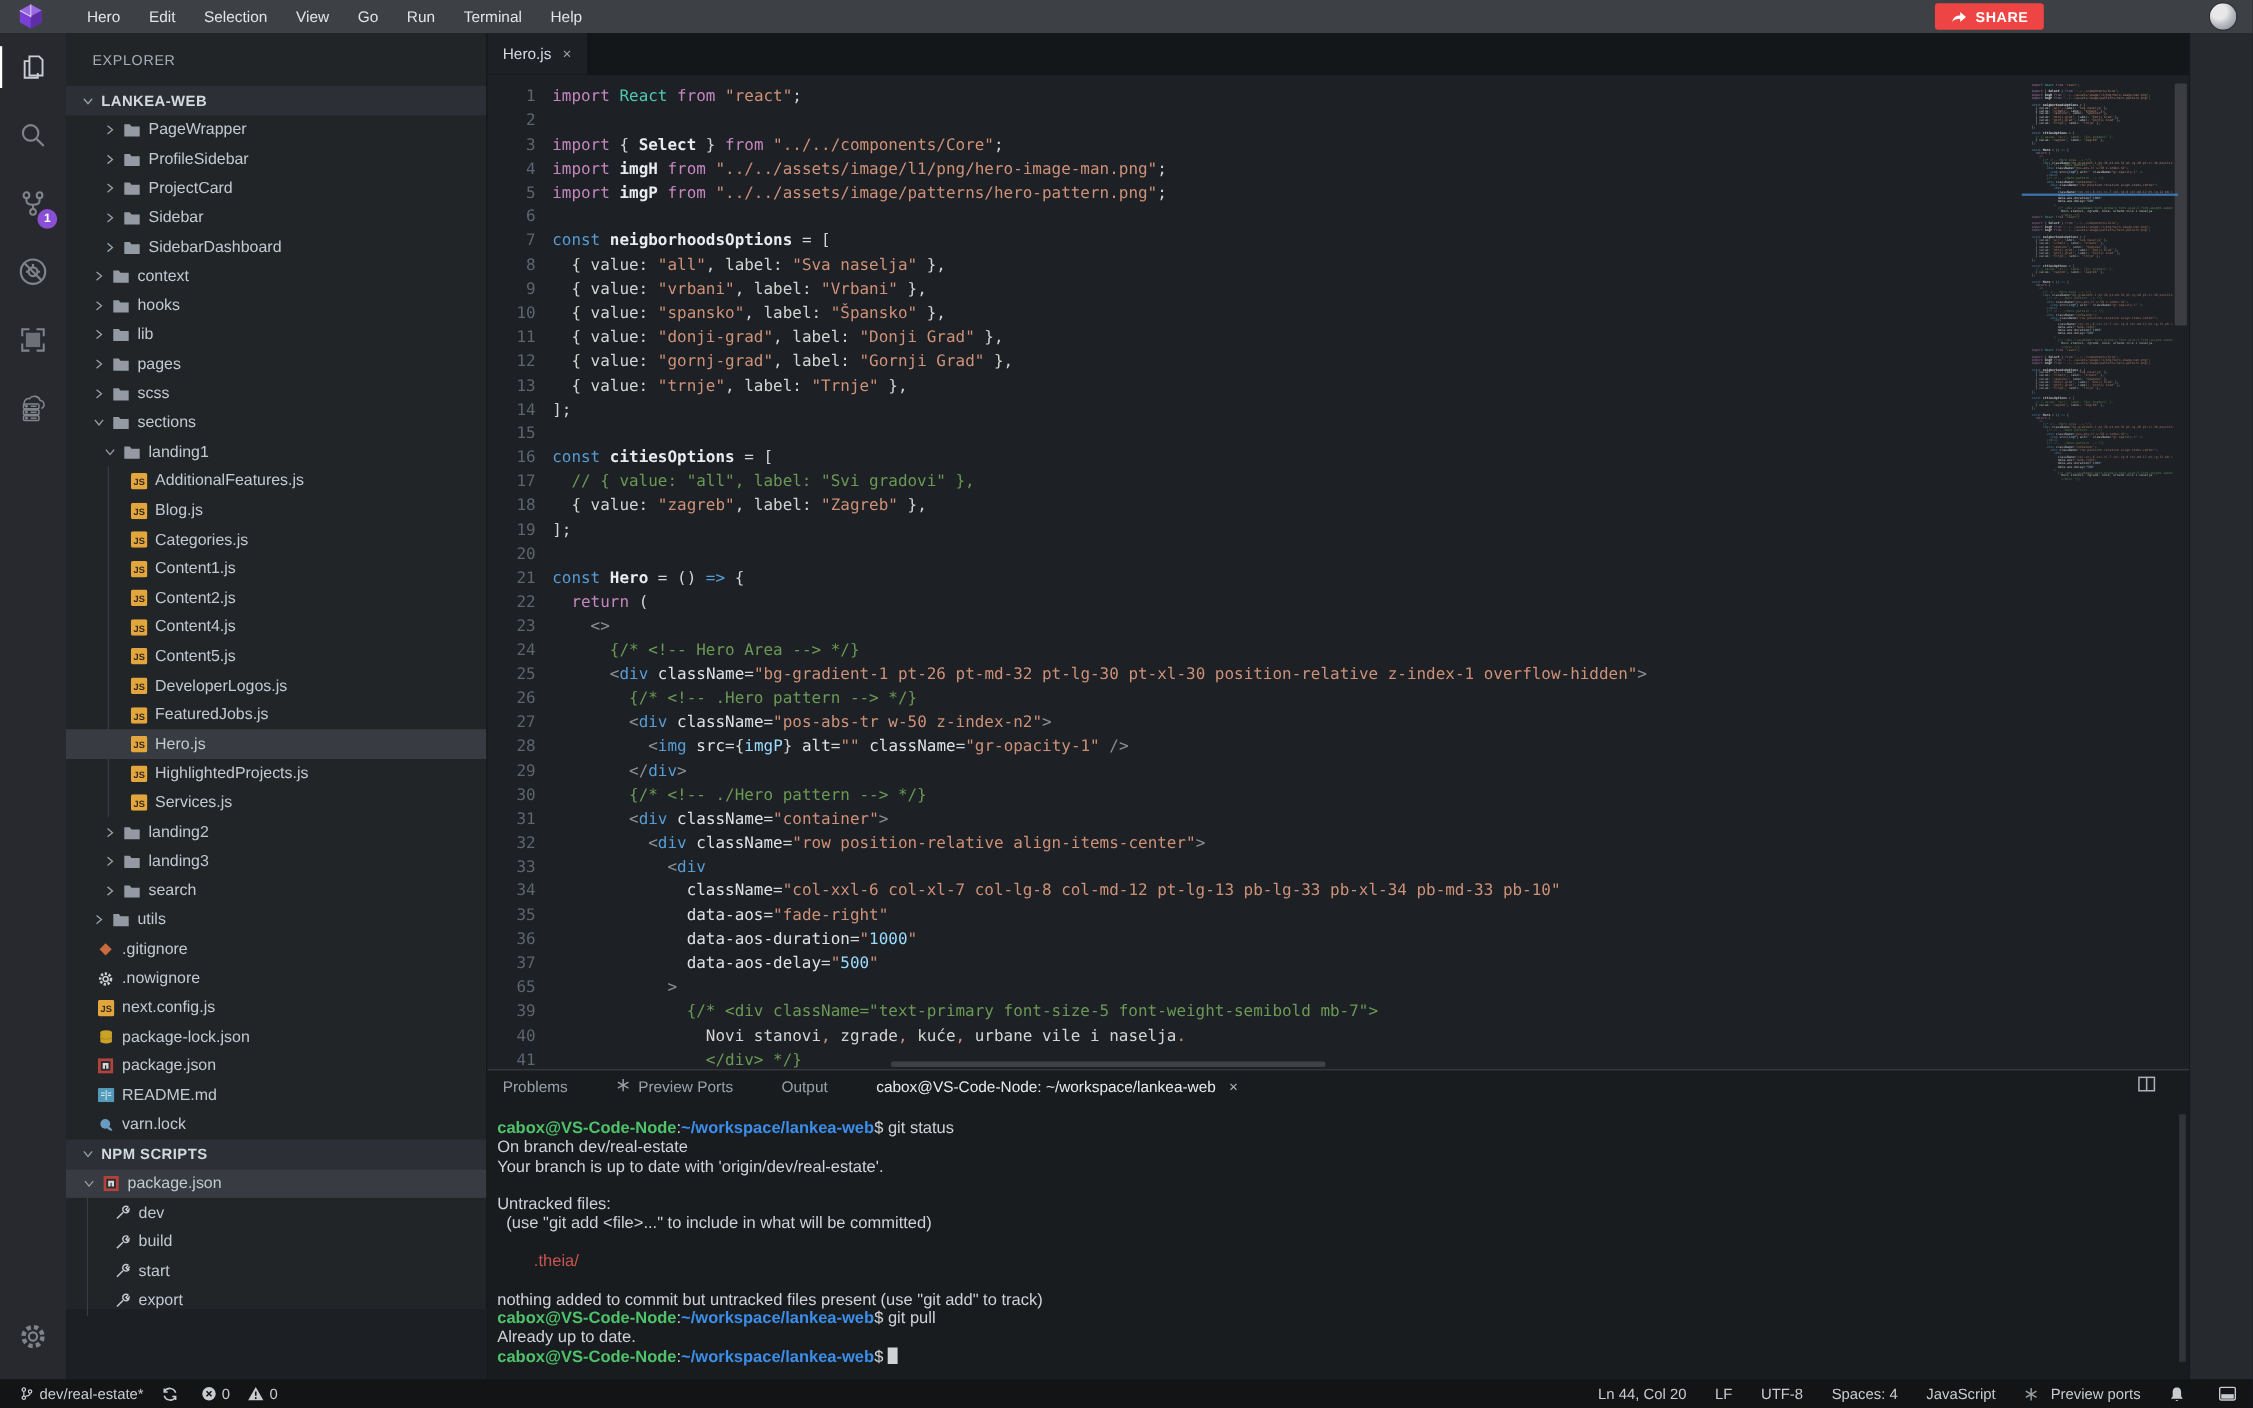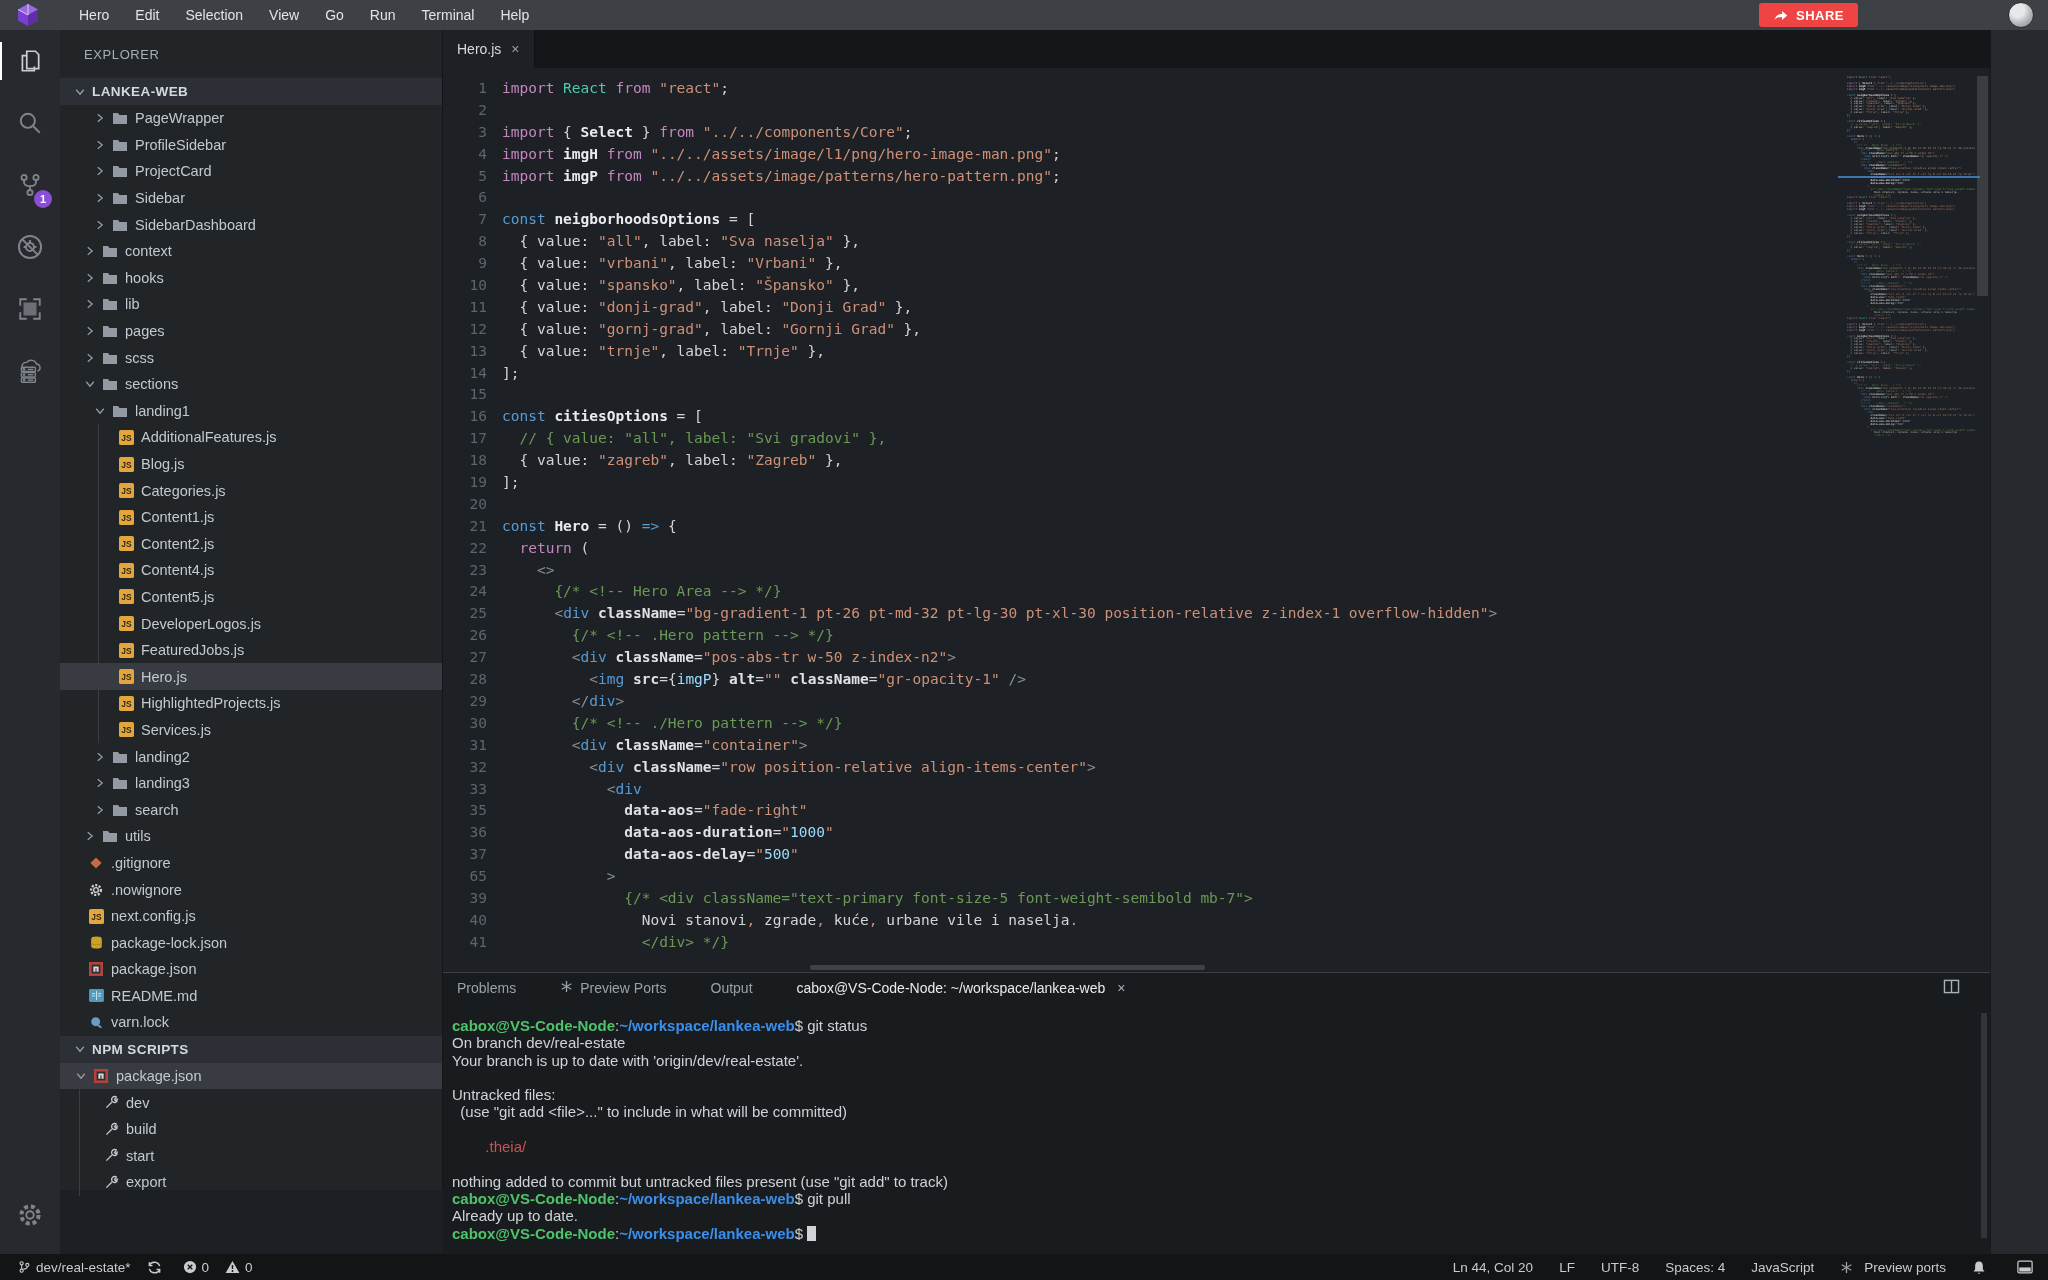--- a/index.html
+++ b/index.html
@@ -41,21 +41,21 @@
   .tabbar { position:relative; height:38px; background:#141719; display:flex; }
   .tab { background:#1d2024; display:flex; align-items:center; padding:0 14px; color:#d7dae0; font-size:14px; border-right:1px solid #0e1012; }
   .tab .close { margin-left:10px; color:#9aa0a6; font-size:14px; }
   .code-area { position:absolute; left:0; top:38px; right:0; bottom:282px; background:#1d2024; overflow:hidden; padding-top:10px; }
   .line { display:flex; height:21.9px; line-height:21.9px; font-family:"DejaVu Sans Mono",monospace; font-size:14.5px; white-space:pre; }
   .ln { flex:0 0 44px; text-align:right; color:#5d6570; }
   .lc { margin-left:15px; }
   .tk-k{color:#c586c0;} .tk-c{color:#569cd6;} .tk-t{color:#4ec9b0;}
   .tk-v{color:#e9ebee;font-weight:bold;} .tk-s{color:#ce9178;} .tk-cm{color:#6a9955;}
   .tk-p{color:#d4d4d4;} .tk-g{color:#8a8f94;} .tk-tag{color:#569cd6;}
-  .tk-a{color:#dfe1e4;font-weight:bold;} .tk-n{color:#9cdcfe;}
+  .tk-a{color:#dfe1e4;font-weight:normal;} .tk-n{color:#9cdcfe;}
 
   .minimap { position:absolute; top:8px; right:15px; width:132px; height:650px; overflow:hidden; opacity:.85; }
   .minimap .line { height:2.95px; line-height:2.95px; font-size:2.8px; filter:blur(.2px); }
   .minimap .lc { margin-left:4px; }
   .mini-cursorline { position:absolute; top:108px; right:10px; width:142px; height:2px; background:#3f7fc2; opacity:.9; z-index:3; }
   .vscrollbar { position:absolute; top:8px; right:2px; width:11px; height:220px; background:#53565c; opacity:.55; border-radius:1px; }
   .hscrollbar { position:absolute; bottom:284px; left:367px; width:395px; height:5px; background:#55585e; opacity:.6; border-radius:2px; }
 
   
   .panel { position:absolute; left:0; right:0; bottom:0; height:282px; background:#191c1f; border-top:1px solid #3c4046; }
@@ -805,20 +805,21 @@
           <div class="line"><span class="ln">24</span><span class="lc"><span class="tk-p">      </span><span class="tk-cm">{/* &lt;!-- Hero Area --&gt; */}</span></span></div>
           <div class="line"><span class="ln">25</span><span class="lc"><span class="tk-p">      </span><span class="tk-g">&lt;</span><span class="tk-tag">div</span><span class="tk-p"> </span><span class="tk-a">className</span><span class="tk-p">=</span><span class="tk-s">"bg-gradient-1 pt-26 pt-md-32 pt-lg-30 pt-xl-30 position-relative z-index-1 overflow-hidden"</span><span class="tk-g">&gt;</span></span></div>
           <div class="line"><span class="ln">26</span><span class="lc"><span class="tk-p">        </span><span class="tk-cm">{/* &lt;!-- .Hero pattern --&gt; */}</span></span></div>
           <div class="line"><span class="ln">27</span><span class="lc"><span class="tk-p">        </span><span class="tk-g">&lt;</span><span class="tk-tag">div</span><span class="tk-p"> </span><span class="tk-a">className</span><span class="tk-p">=</span><span class="tk-s">"pos-abs-tr w-50 z-index-n2"</span><span class="tk-g">&gt;</span></span></div>
           <div class="line"><span class="ln">28</span><span class="lc"><span class="tk-p">          </span><span class="tk-g">&lt;</span><span class="tk-tag">img</span><span class="tk-p"> </span><span class="tk-a">src</span><span class="tk-p">={</span><span class="tk-n">imgP</span><span class="tk-p">} </span><span class="tk-a">alt</span><span class="tk-p">=</span><span class="tk-s">""</span><span class="tk-p"> </span><span class="tk-a">className</span><span class="tk-p">=</span><span class="tk-s">"gr-opacity-1"</span><span class="tk-p"> </span><span class="tk-g">/&gt;</span></span></div>
           <div class="line"><span class="ln">29</span><span class="lc"><span class="tk-p">        </span><span class="tk-g">&lt;/</span><span class="tk-tag">div</span><span class="tk-g">&gt;</span></span></div>
           <div class="line"><span class="ln">30</span><span class="lc"><span class="tk-p">        </span><span class="tk-cm">{/* &lt;!-- ./Hero pattern --&gt; */}</span></span></div>
           <div class="line"><span class="ln">31</span><span class="lc"><span class="tk-p">        </span><span class="tk-g">&lt;</span><span class="tk-tag">div</span><span class="tk-p"> </span><span class="tk-a">className</span><span class="tk-p">=</span><span class="tk-s">"container"</span><span class="tk-g">&gt;</span></span></div>
           <div class="line"><span class="ln">32</span><span class="lc"><span class="tk-p">          </span><span class="tk-g">&lt;</span><span class="tk-tag">div</span><span class="tk-p"> </span><span class="tk-a">className</span><span class="tk-p">=</span><span class="tk-s">"row position-relative align-items-center"</span><span class="tk-g">&gt;</span></span></div>
           <div class="line"><span class="ln">33</span><span class="lc"><span class="tk-p">            </span><span class="tk-g">&lt;</span><span class="tk-tag">div</span></span></div>
+          <div class="line"><span class="ln">34</span><span class="lc"><span class="tk-p">              </span><span class="tk-a">className</span><span class="tk-p">=</span><span class="tk-s">"col-xxl-6 col-xl-7 col-lg-8 col-md-12 pt-lg-13 pb-lg-33 pb-xl-34 pb-md-33 pb-10"</span></span></div>
           <div class="line"><span class="ln">35</span><span class="lc"><span class="tk-p">              </span><span class="tk-a">data-aos</span><span class="tk-p">=</span><span class="tk-s">"fade-right"</span></span></div>
           <div class="line"><span class="ln">36</span><span class="lc"><span class="tk-p">              </span><span class="tk-a">data-aos-duration</span><span class="tk-p">=</span><span class="tk-s">"</span><span class="tk-n">1000</span><span class="tk-s">"</span></span></div>
           <div class="line"><span class="ln">37</span><span class="lc"><span class="tk-p">              </span><span class="tk-a">data-aos-delay</span><span class="tk-p">=</span><span class="tk-s">"</span><span class="tk-n">500</span><span class="tk-s">"</span></span></div>
           <div class="line"><span class="ln">65</span><span class="lc"><span class="tk-p">            </span><span class="tk-g">&gt;</span></span></div>
           <div class="line"><span class="ln">39</span><span class="lc"><span class="tk-p">              </span><span class="tk-cm">{/* &lt;div className="text-primary font-size-5 font-weight-semibold mb-7"&gt;</span></span></div>
           <div class="line"><span class="ln">40</span><span class="lc"><span class="tk-p">                Novi stanovi</span><span class="tk-s">, </span><span class="tk-p">zgrade</span><span class="tk-s">, </span><span class="tk-p">kuće</span><span class="tk-s">, </span><span class="tk-p">urbane vile i naselja</span><span class="tk-s">.</span></span></div>
           <div class="line"><span class="ln">41</span><span class="lc"><span class="tk-p">                </span><span class="tk-cm">&lt;/div&gt; */}</span></span></div>
         </div>
       <div class="mini-cursorline"></div>
       <div class="minimap" id="minimap">

